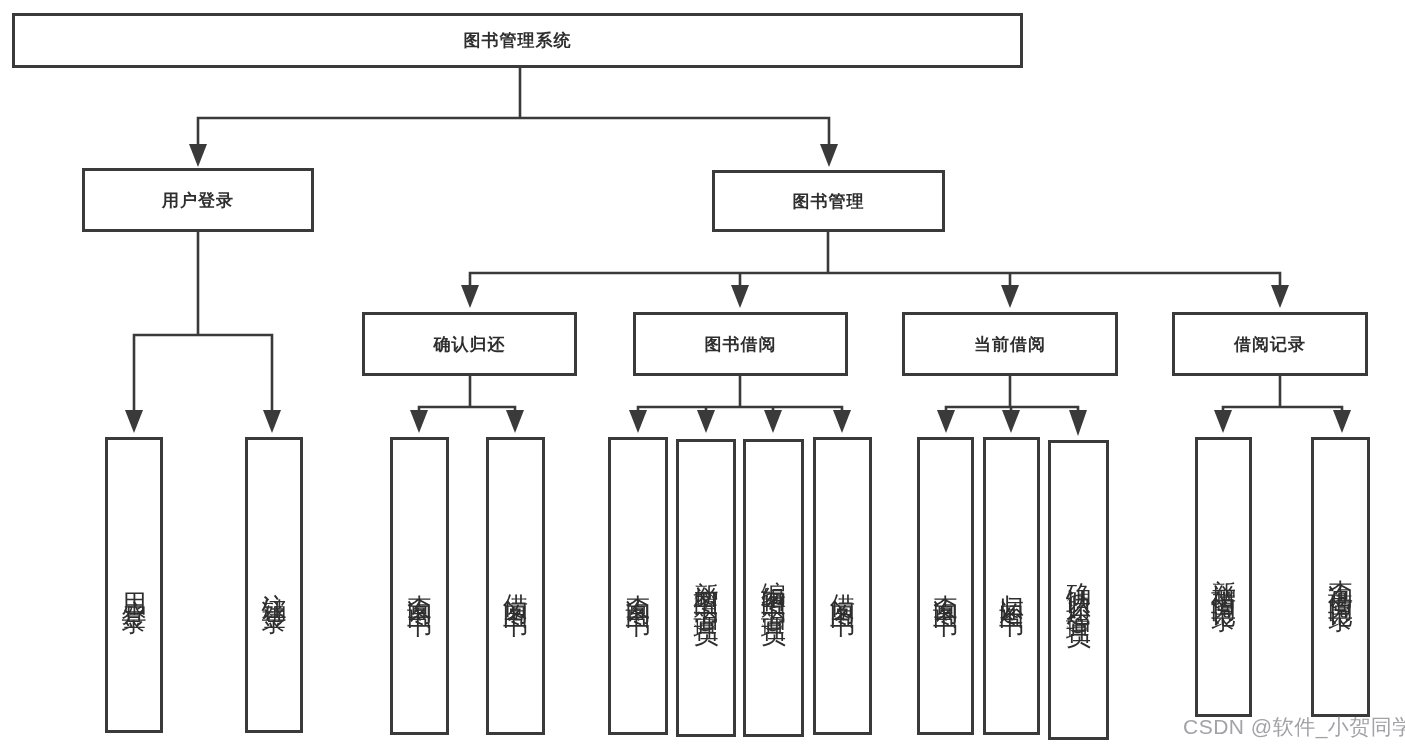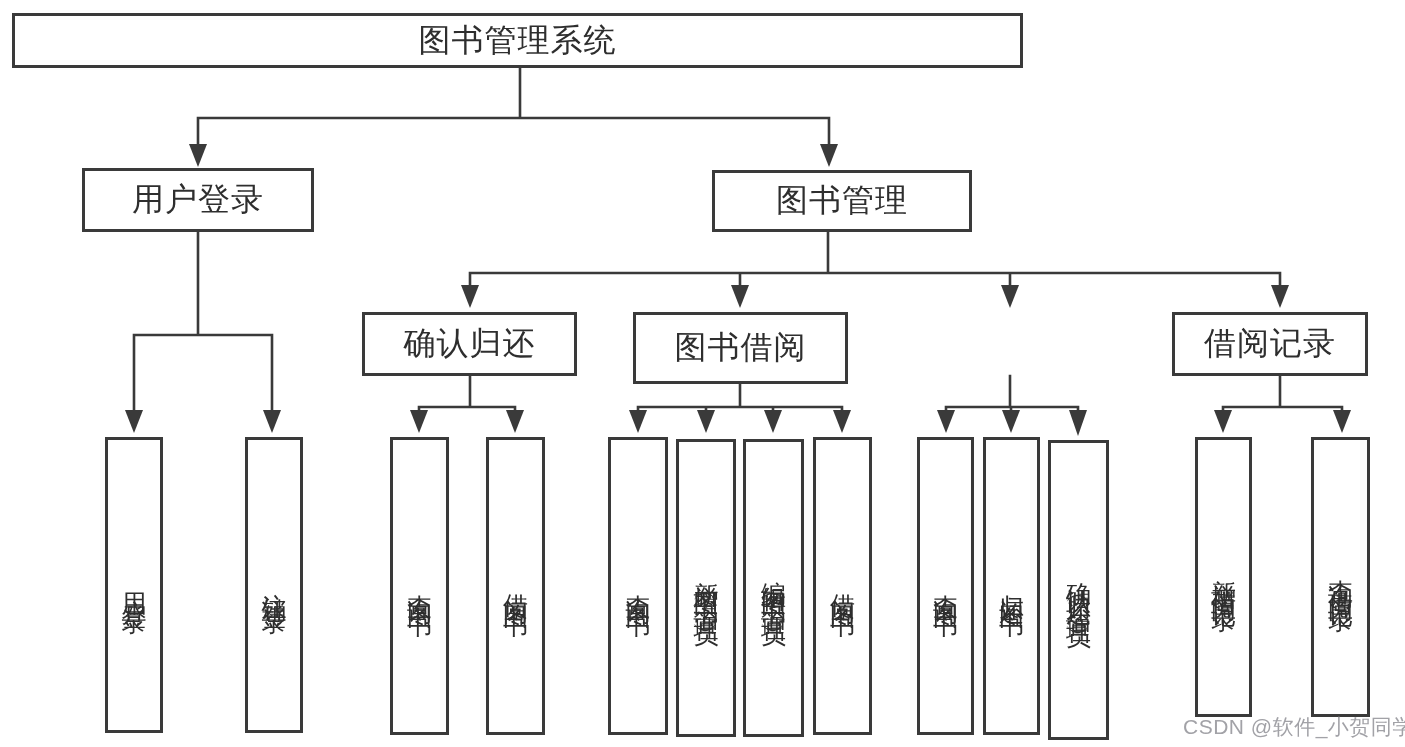--- a/index.html
+++ b/index.html
@@ -27,23 +27,24 @@
     position: absolute;
     box-sizing: border-box;
     background: #ffffff;
     border: 3px solid var(--line-color, #3a3a3a);
     display: flex;
     align-items: center;
     justify-content: center;
     color: var(--text-color, #2e2e2e);
   }
   .hbox span {
-    font-size: 32px;
+    font-size: 17px;
     letter-spacing: 1px;
     white-space: nowrap;
+    font-weight: bold;
   }
   .vbox span {
     writing-mode: vertical-rl;
     font-size: 25px;
     letter-spacing: 6px;
     line-height: 1;
     white-space: nowrap;
   }
   .watermark {
     position: absolute;
@@ -90,29 +91,32 @@
     <polygon class="arrowhead" points="1333,410 1351,410 1342,433"></polygon>
   </svg>
 
   <div class="node hbox" style="left:12px;top:13px;width:1011px;height:55px">
     <span>图书管理系统</span>
   </div>
 
   <div class="node hbox" style="left:82px;top:168px;width:232px;height:64px">
     <span>用户登录</span>
   </div>
-  <div class="node hbox" style="left:712px;top:170px;width:260px;height:62px">
+  <div class="node hbox" style="left:712px;top:170px;width:233px;height:62px">
     <span>图书管理</span>
   </div>
 
   <div class="node hbox" style="left:362px;top:312px;width:215px;height:64px">
     <span>确认归还</span>
   </div>
-  <div class="node hbox" style="left:633px;top:312px;width:215px;height:72px">
+  <div class="node hbox" style="left:633px;top:312px;width:215px;height:64px">
     <span>图书借阅</span>
+  </div>
+  <div class="node hbox" style="left:902px;top:312px;width:216px;height:64px">
+    <span>当前借阅</span>
   </div>
   <div class="node hbox" style="left:1172px;top:312px;width:196px;height:64px">
     <span>借阅记录</span>
   </div>
 
   <div class="node vbox" style="left:105px;top:437px;width:58px;height:296px">
     <span>用户登录</span>
   </div>
   <div class="node vbox" style="left:245px;top:437px;width:58px;height:296px">
     <span>注销登录</span>

